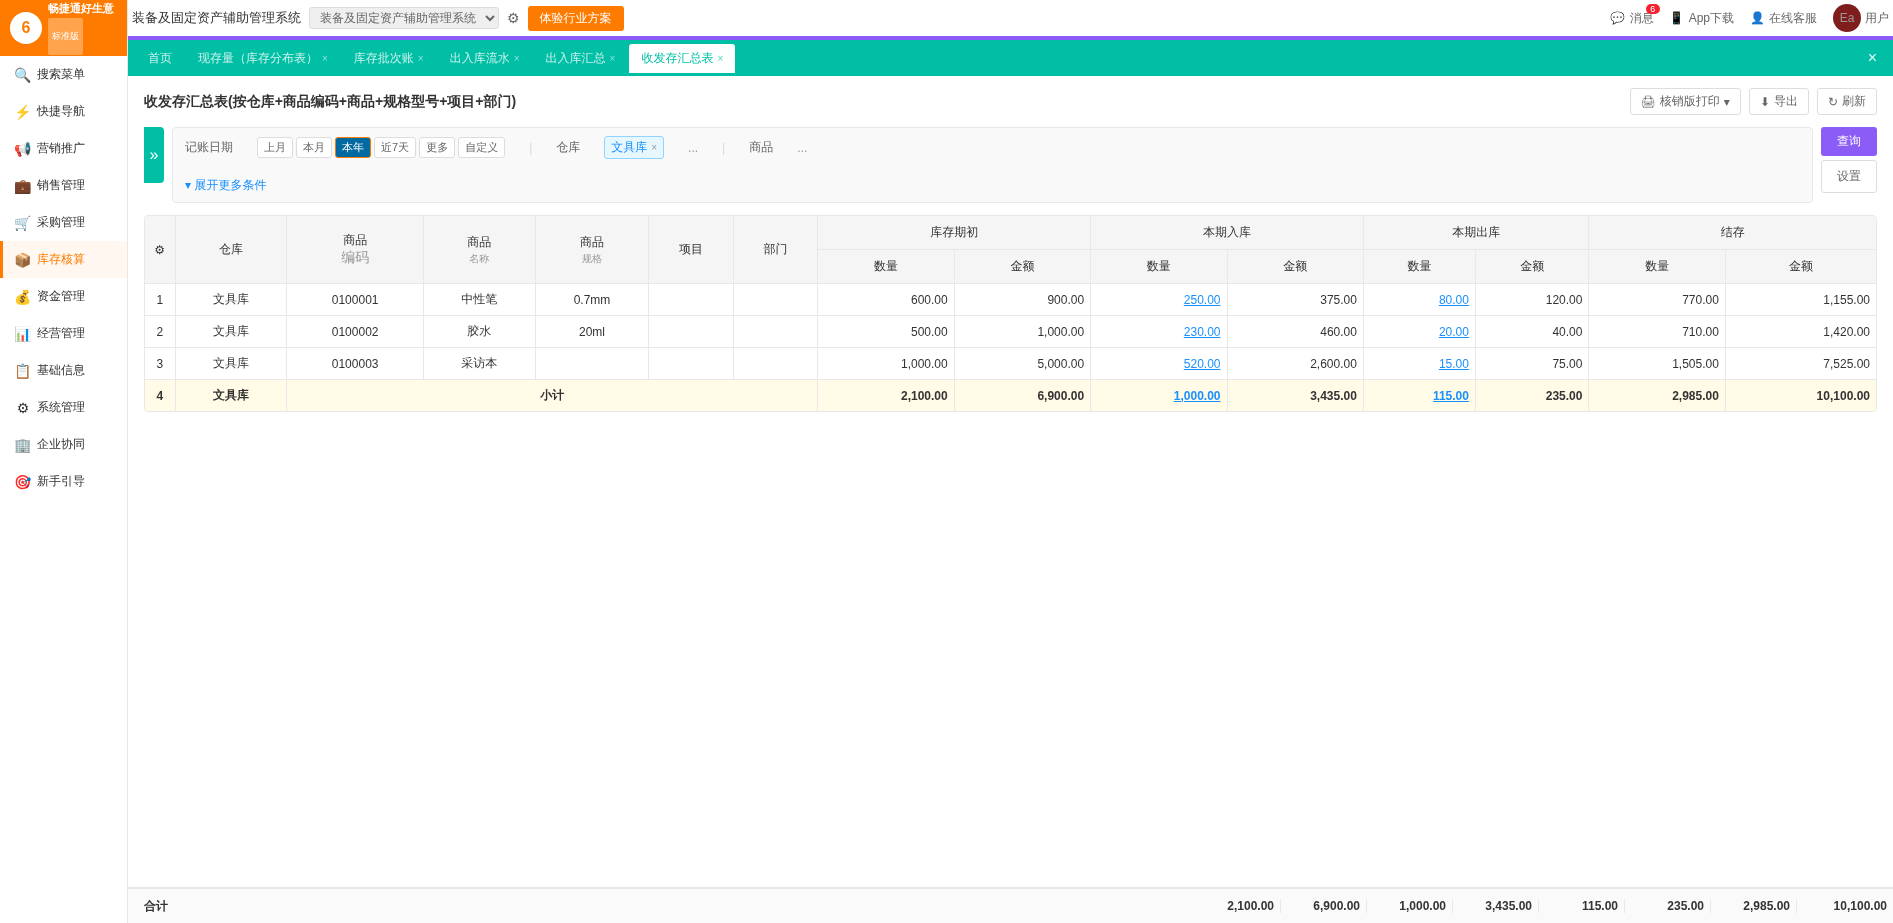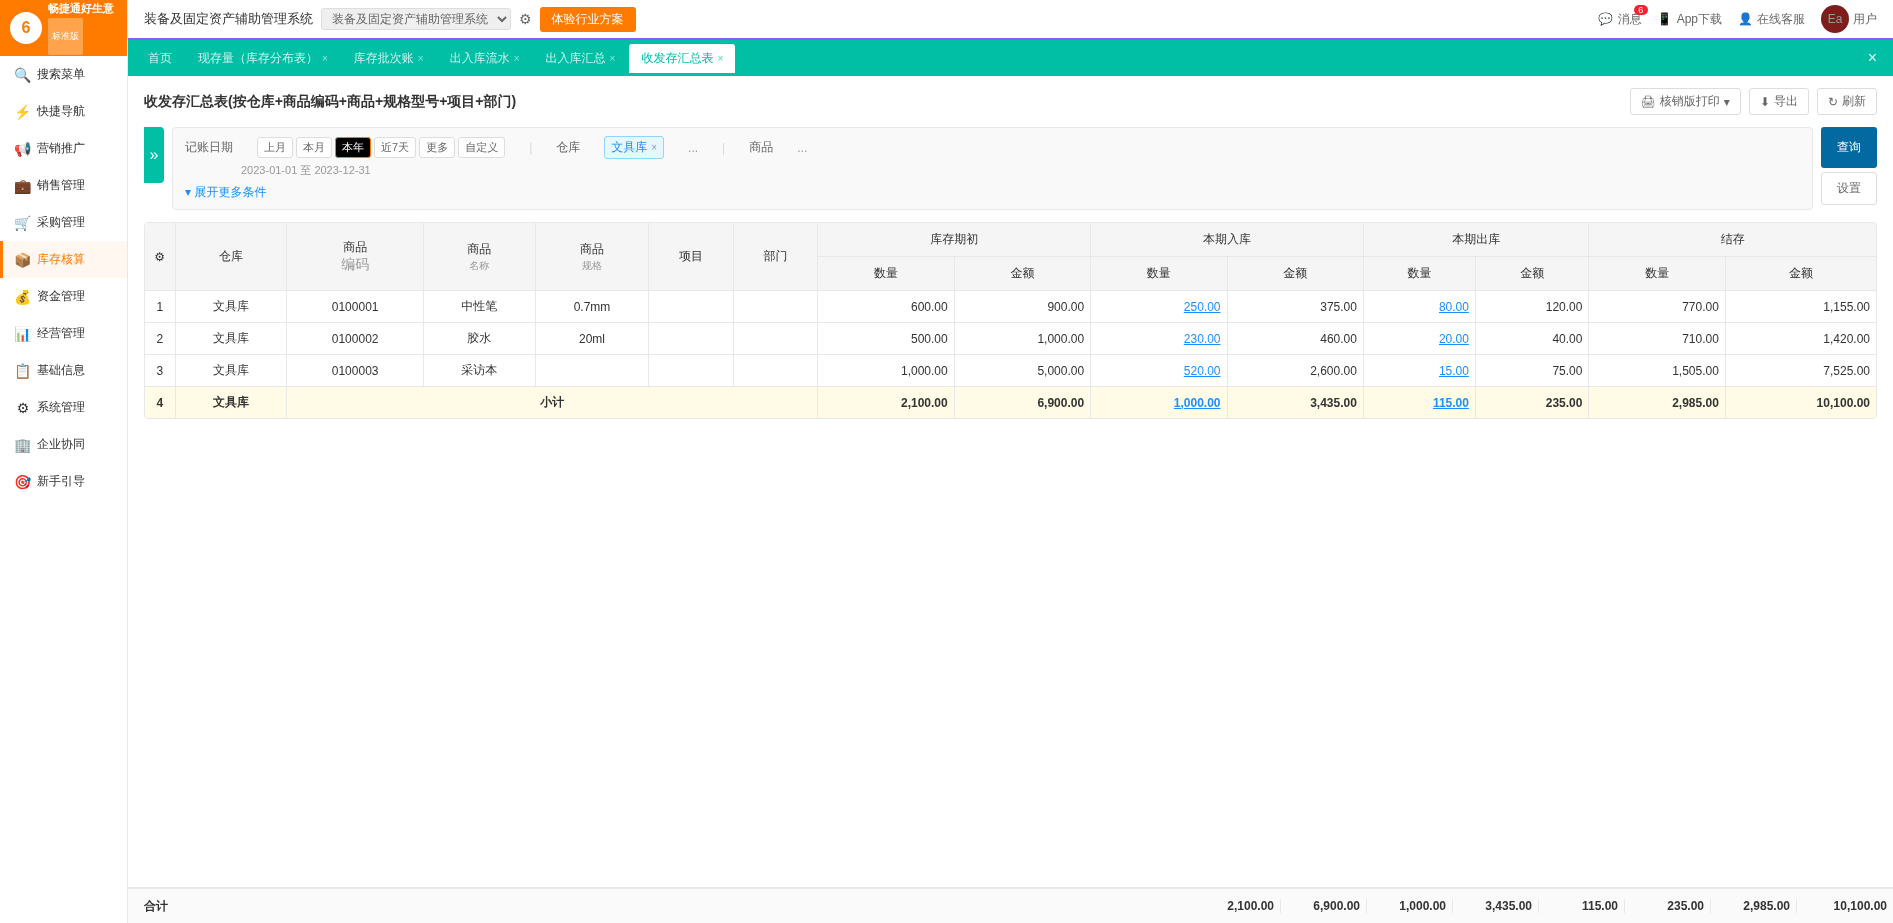--- a/index.html
+++ b/index.html
@@ -10,21 +10,21 @@
     .sidebar-logo { background: #ff7b00; color: #fff; padding: 8px 10px; height: 56px; display: flex; align-items: center; gap: 6px; cursor: pointer; }
     .sidebar-logo .logo-icon { width: 32px; height: 32px; background: #fff; border-radius: 50%; display: flex; align-items: center; justify-content: center; color: #ff7b00; font-weight: bold; font-size: 16px; }
     .sidebar-item { display: flex; align-items: center; gap: 6px; padding: 10px 12px; cursor: pointer; color: #333; font-size: 12px; border-left: 3px solid transparent; }
     .sidebar-item.active { color: #ff7b00; background: #fff7f0; border-left-color: #ff7b00; }
     .sidebar-item .item-icon { width: 16px; height: 16px; display: flex; align-items: center; justify-content: center; font-size: 14px; }
 
     
     .main { flex: 1; display: flex; flex-direction: column; overflow: hidden; }
 
     
-    .top-header { height: 40px; background: #fff; border-bottom: 2px solid #8b5cf6; display: flex; align-items: center; padding: 0 16px; justify-content: space-between; }
+    .top-header { height: 40px; background: #fff; border-bottom: 4px solid #8b5cf6; display: flex; align-items: center; padding: 0 4px; justify-content: space-between; }
     .top-header-left { display: flex; align-items: center; gap: 8px; }
     .header-select { border: 1px solid #ddd; padding: 2px 6px; border-radius: 3px; font-size: 12px; color: #666; }
     .gear-btn { background: none; border: none; cursor: pointer; color: #666; font-size: 14px; }
     .trial-btn { background: #ff7b00; color: #fff; border: none; padding: 4px 12px; border-radius: 3px; cursor: pointer; font-size: 12px; }
     .top-header-right { display: flex; align-items: center; gap: 16px; }
     .header-action { display: flex; align-items: center; gap: 4px; cursor: pointer; color: #666; font-size: 12px; position: relative; }
     .badge { position: absolute; top: -6px; right: -6px; background: #f5222d; color: #fff; border-radius: 8px; padding: 0 4px; font-size: 9px; min-width: 14px; text-align: center; }
     .user-avatar { width: 28px; height: 28px; background: #7f1d1d; border-radius: 50%; display: flex; align-items: center; justify-content: center; color: #999; font-size: 12px; }
 
     
@@ -34,26 +34,26 @@
     .tab .close-icon { font-size: 10px; cursor: pointer; opacity: 0.7; }
 
     
     .content { flex: 1; overflow-y: auto; padding: 12px 16px; background: #fff; }
 
     
     .page-title { font-size: 14px; font-weight: bold; color: #333; margin-bottom: 12px; display: flex; justify-content: space-between; align-items: center; }
     .page-title-actions { display: flex; gap: 8px; }
     .action-btn { display: flex; align-items: center; gap: 4px; padding: 4px 10px; border: 1px solid #ddd; border-radius: 3px; cursor: pointer; font-size: 12px; color: #666; background: #fff; }
     .date-btn { padding: 2px 6px; border: 1px solid #ddd; border-radius: 3px; cursor: pointer; font-size: 11px; background: #fff; color: #666; }
-    .date-btn.active { background: #000000; color: #fff; border-color: #ff7b00; }
+    .date-btn.active { background: #0369a1; color: #fff; border-color: #ff7b00; }
     .warehouse-tag { display: flex; align-items: center; gap: 4px; background: #e6f7ff; border: 1px solid #91d5ff; border-radius: 3px; padding: 2px 6px; font-size: 12px; color: #1890ff; }
     .warehouse-tag .remove { cursor: pointer; color: #999; font-size: 10px; }
 
     
-    .query-btn { background: #0369a1; color: #fff; border: none; padding: 12px 16px; border-radius: 3px; cursor: pointer; font-size: 12px; }
+    .query-btn { background: #8b5cf6; color: #fff; border: none; padding: 6px 16px; border-radius: 3px; cursor: pointer; font-size: 12px; }
     .settings-btn { background: none; border: 1px solid #ddd; padding: 7px 12px; border-radius: 3px; cursor: pointer; font-size: 12px; color: #666; }
 
     
     .table-container { border: 1px solid #e8e8e8; border-radius: 4px; overflow: hidden; }
     table { width: 100%; border-collapse: collapse; font-size: 12px; }
     thead tr th { background: #f5f5f5; padding: 8px 6px; text-align: center; border-bottom: 1px solid #e8e8e8; border-right: 1px solid #e8e8e8; color: #333; font-weight: normal; white-space: nowrap; }
     thead tr th:last-child { border-right: none; }
     .th-group { background: #f5f5f5; }
     tbody tr td { padding: 7px 6px; text-align: center; border-bottom: 1px solid #e8e8e8; border-right: 1px solid #e8e8e8; color: #333; }
     tbody tr td:last-child { border-right: none; }
@@ -229,24 +229,21 @@
           <span style="color:#666;">仓库</span>
           <div class="warehouse-tag">
             <span>文具库</span>
             <span class="remove">×</span>
           </div>
           <span style="color:#999;cursor:pointer;">...</span>
           <span style="color:#d9d9d9;">|</span>
           <span style="color:#666;">商品</span>
           <span style="color:#999;cursor:pointer;">...</span>
         </div>
-        <div style="margin-top:4px;">
-          <span style="color:#999;font-size:11px;margin-left:56px;">2023-01-01 至 2023-12-31</span>
-        </div>
-        <div style="margin-top:6px;display:flex;align-items:center;gap:4px;">
+        <div style="margin-top:18px;display:flex;align-items:center;gap:4px;">
           <span style="color:#1890ff;cursor:pointer;font-size:12px;">
             <span>▾</span>
             <span>展开更多条件</span>
           </span>
         </div>
       </div>
       <div style="display:flex;flex-direction:column;gap:4px;padding-left:8px;">
         <button class="query-btn">查询</button>
         <button class="settings-btn">设置</button>
       </div>

